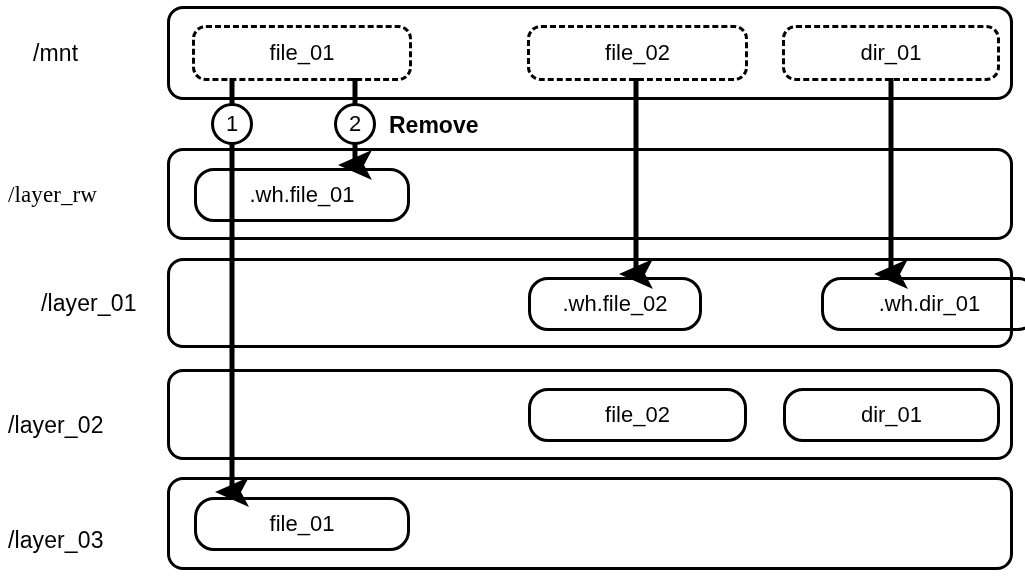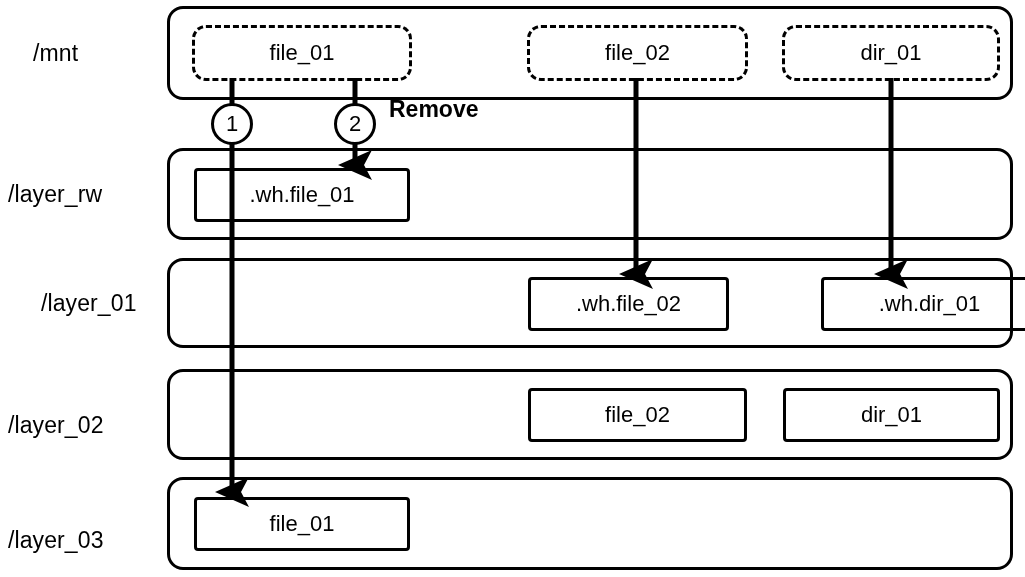--- a/index.html
+++ b/index.html
@@ -33,21 +33,21 @@
     position: absolute;
     border: 3px solid #000000;
     border-radius: 16px;
     background: transparent;
     box-sizing: border-box;
   }
   .file-box {
     position: absolute;
     box-sizing: border-box;
     border: 3px solid #000000;
-    border-radius: 4px;
+    border-radius: 20px;
     background: transparent;
     display: flex;
     align-items: center;
     justify-content: center;
     font-size: 22px;
     color: #000000;
     white-space: nowrap;
   }
   .file-box.dashed {
     border-style: dashed;
@@ -83,21 +83,21 @@
     color: #000000;
     white-space: nowrap;
   }
 </style>
 </head>
 <body>
 
 <div id="diagram-root">
 
   <div class="row-label" style="left:33px; top:42px;">/mnt</div>
-  <div class="row-label" style="left:8px; top:183px;">/layer_rw</div>
+  <div class="row-label" style="left:8px; top:183px;font-family:Liberation Serif, serif;">/layer_rw</div>
   <div class="row-label" style="left:8px; top:292px;margin-left:33px;">/layer_01</div>
   <div class="row-label" style="left:8px; top:414px;">/layer_02</div>
   <div class="row-label" style="left:8px; top:529px;">/layer_03</div>
 
   <div class="layer-box" style="left:167px; top:6px; width:846px; height:94px;"></div>
   <div class="layer-box" style="left:167px; top:148px; width:846px; height:92px;"></div>
   <div class="layer-box" style="left:167px; top:258px; width:846px; height:90px;"></div>
   <div class="layer-box" style="left:167px; top:369px; width:846px; height:91px;"></div>
   <div class="layer-box" style="left:167px; top:477px; width:846px; height:93px;"></div>
 
@@ -108,21 +108,21 @@
     <span>file_02</span>
   </div>
   <div class="file-box dashed" style="left:782px; top:25px; width:218px; height:56px;">
     <span>dir_01</span>
   </div>
 
   <div class="file-box" style="left:194px; top:168px; width:216px; height:54px;">
     <span>.wh.file_01</span>
   </div>
 
-  <div class="file-box" style="left:528px; top:277px; width:201px; height:54px;">
+  <div class="file-box" style="left:528px; top:277px; width:174px; height:54px;">
     <span>.wh.file_02</span>
   </div>
   <div class="file-box" style="left:783px; top:277px; width:217px; height:54px;margin-left:38px;">
     <span>.wh.dir_01</span>
   </div>
 
   <div class="file-box" style="left:528px; top:388px; width:219px; height:54px;">
     <span>file_02</span>
   </div>
   <div class="file-box" style="left:783px; top:388px; width:217px; height:54px;">
@@ -149,15 +149,15 @@
     <line x1="891" y1="78" x2="891" y2="274" stroke="#000000" stroke-width="5" marker-end="url(#arrowhead)"></line>
   </svg>
 
   <div class="marker-circle" style="left:211px; top:103px;">
     <span>1</span>
   </div>
   <div class="marker-circle" style="left:334px; top:103px;">
     <span>2</span>
   </div>
 
-  <div class="step-note" style="left:389px; top:96px;">Remove</div>
+  <div class="step-note" style="left:389px; top:112px;">Remove</div>
 
 </div>
 
 </body></html>

